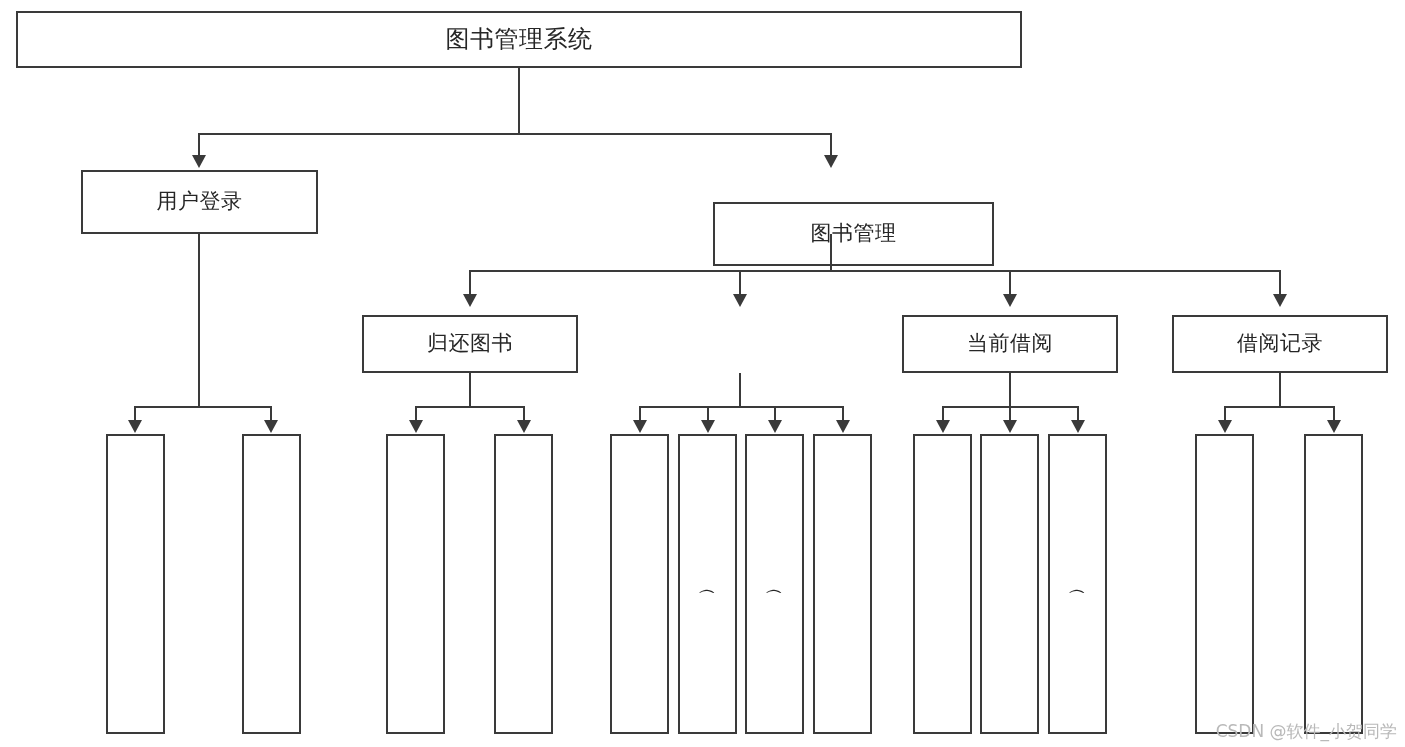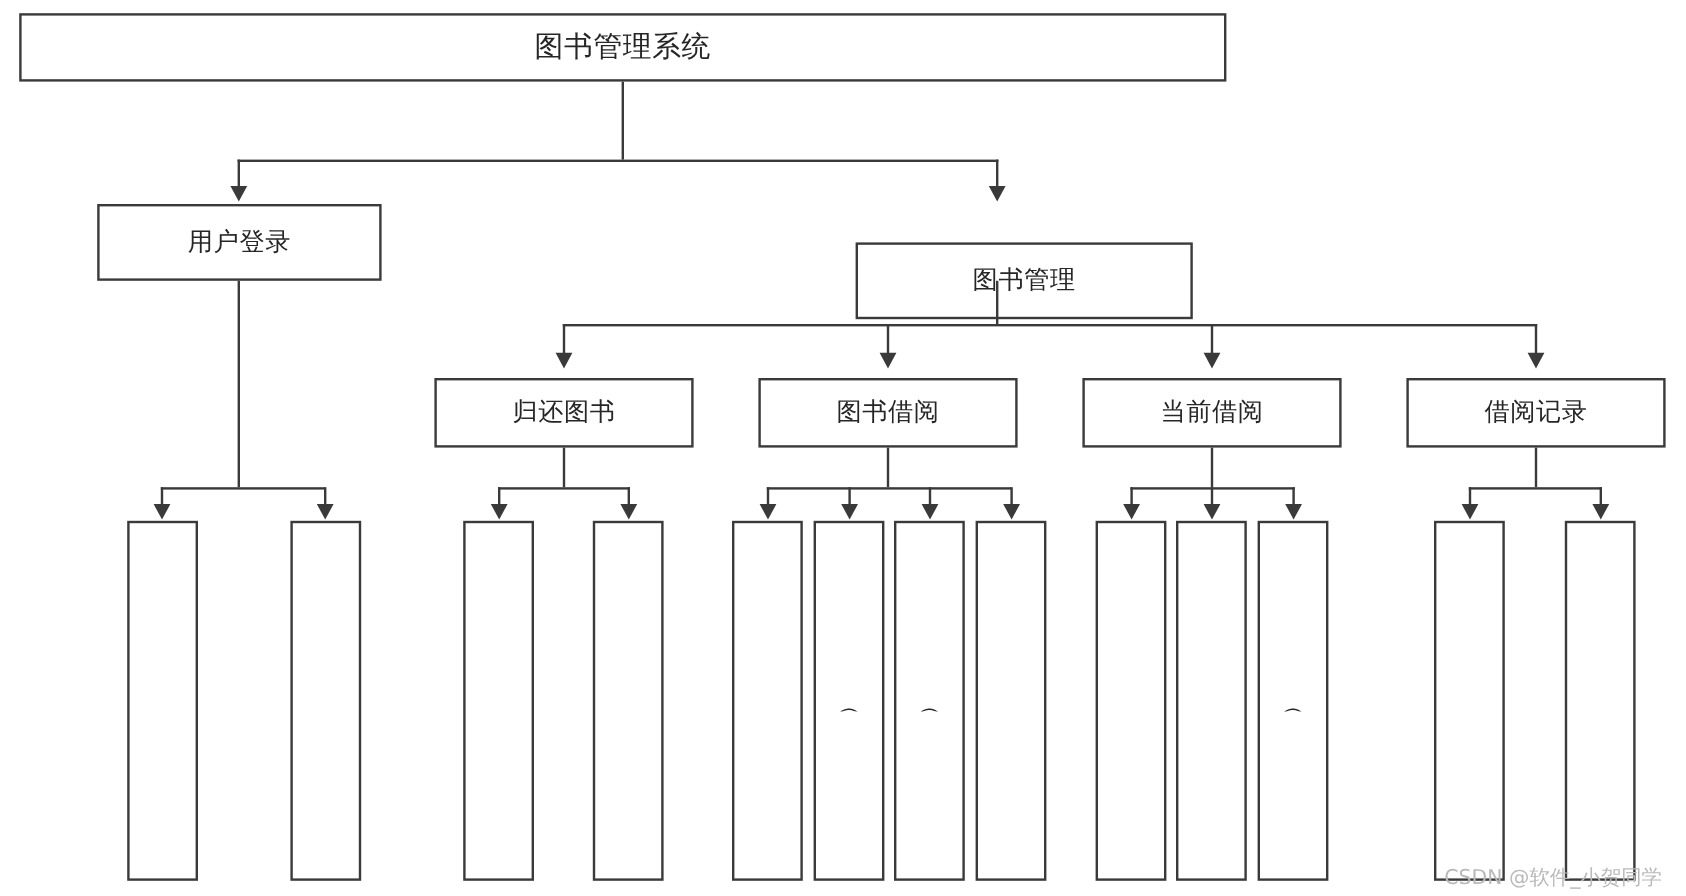--- a/index.html
+++ b/index.html
@@ -65,21 +65,21 @@
   .arrow {
     position: absolute;
     width: 0;
     height: 0;
     border-left: 7px solid transparent;
     border-right: 7px solid transparent;
     border-top: 13px solid #3a3a3a;
   }
   #watermark {
     position: absolute;
-    right: 20px;
+    right: 8px;
     bottom: 4px;
     font-size: 17px;
     color: #b9b9b9;
     white-space: nowrap;
     user-select: none;
     pointer-events: none;
   }
 </style>
 </head>
 <body>
@@ -125,23 +125,20 @@
   <div class="arrow" style="left:733px; top:294px;"></div>
 
   <div class="edge v" style="left:1009px; top:270px; width:2px; height:26px;"></div>
   <div class="arrow" style="left:1003px; top:294px;"></div>
 
   <div class="edge v" style="left:1279px; top:270px; width:2px; height:26px;"></div>
   <div class="arrow" style="left:1273px; top:294px;"></div>
 
   <div class="node horiz" style="left:362px; top:315px; width:216px; height:58px;">
     <span class="node-label">归还图书</span>
-  </div>
-  <div class="node horiz" style="left:632px; top:315px; width:216px; height:58px;">
-    <span class="node-label">图书借阅</span>
   </div>
   <div class="node horiz" style="left:902px; top:315px; width:216px; height:58px;">
     <span class="node-label">当前借阅</span>
   </div>
   <div class="node horiz" style="left:1172px; top:315px; width:216px; height:58px;">
     <span class="node-label">借阅记录</span>
   </div>
 
   <div class="edge v" style="left:469px; top:373px; width:2px; height:33px;"></div>
   <div class="edge h" style="left:415px; top:406px; width:110px; height:2px;"></div>

